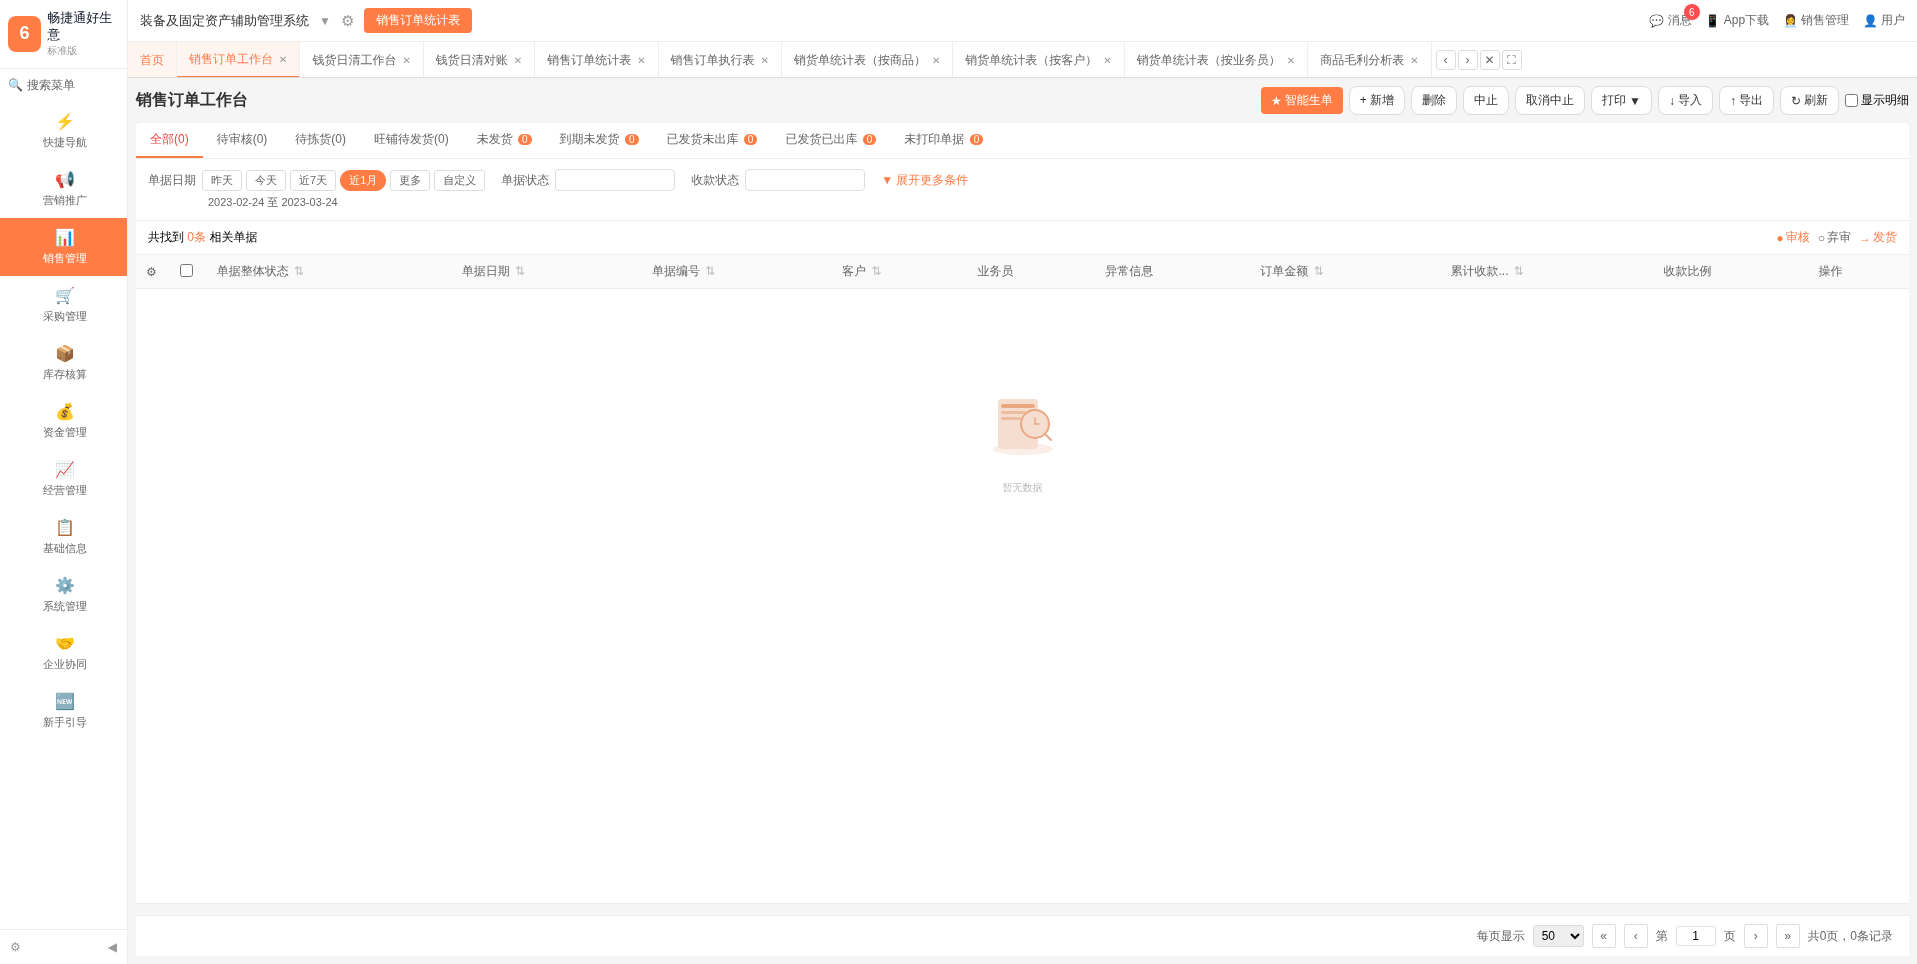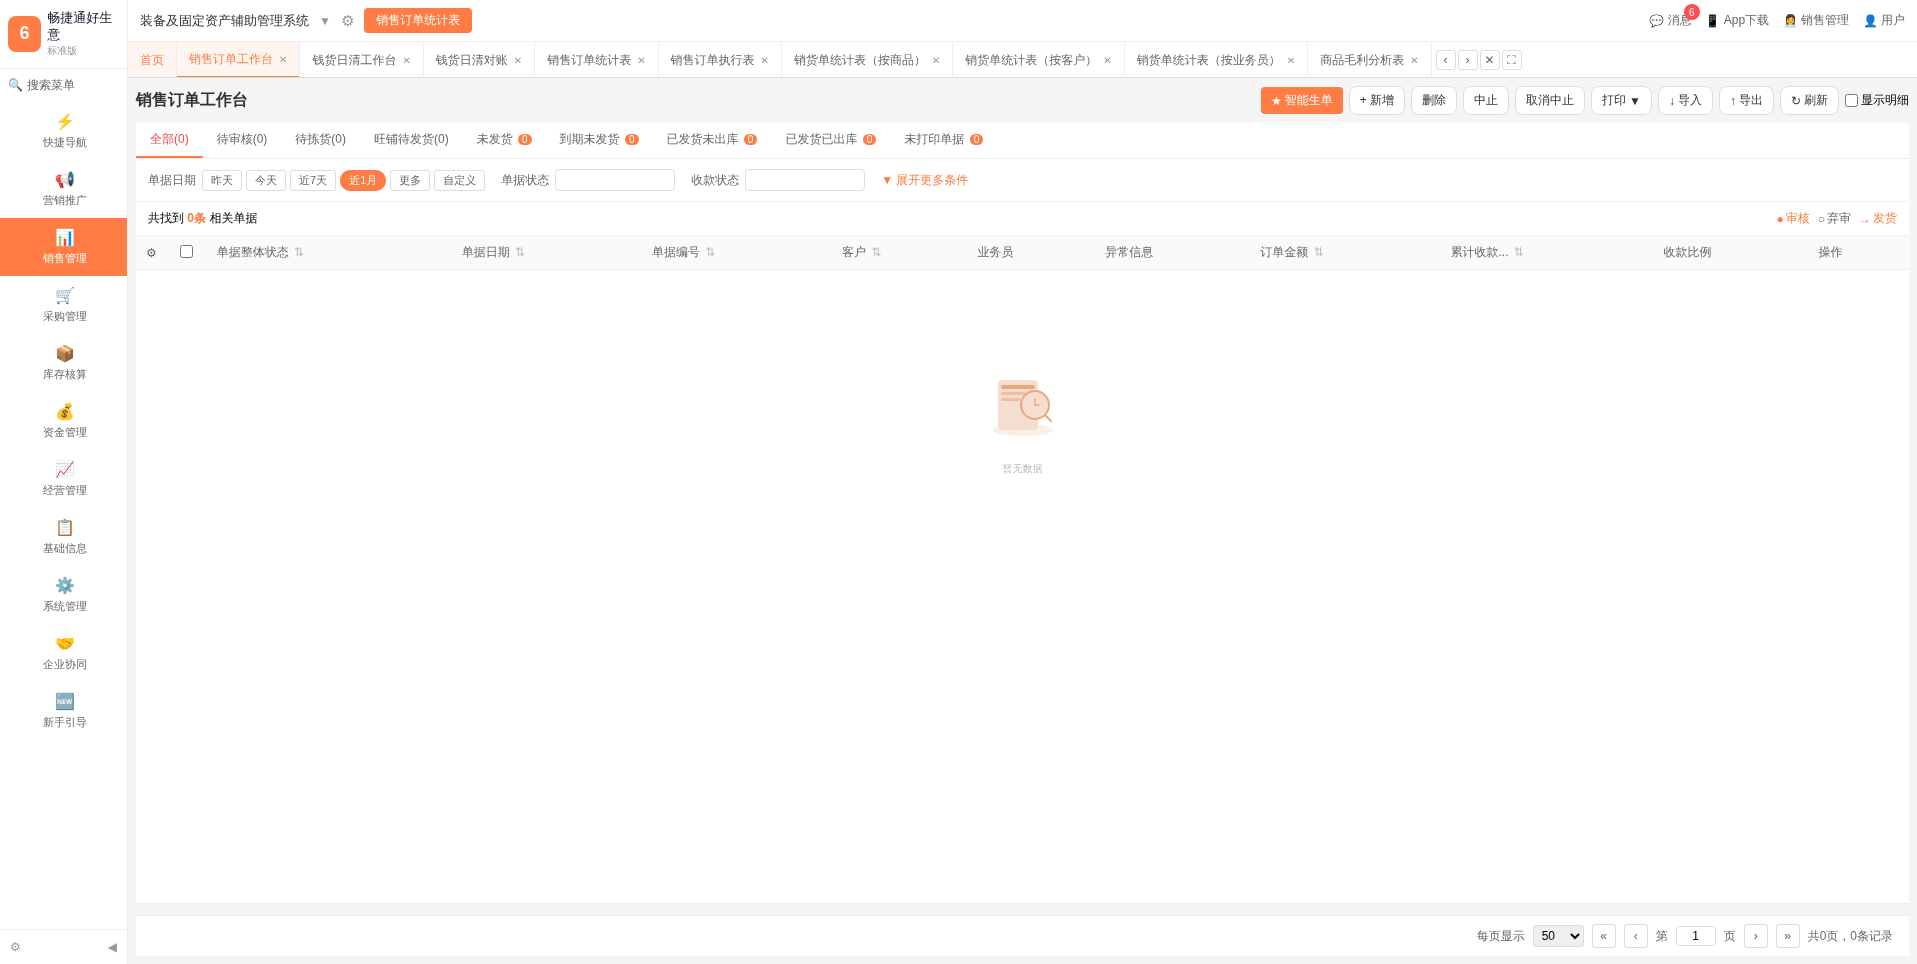--- a/index.html
+++ b/index.html
@@ -345,26 +345,29 @@
             <select class="filter-select">
               <option value=""></option>
             </select>
           </div>
         </div>
         <div class="filter-expand">
           <span>▼</span>
           <span>展开更多条件</span>
         </div>
       </div>
+      <div class="filter-row" style="margin-top:4px;">
+        <span class="date-range" style="margin-left:60px;">2023-02-24 至 2023-03-24</span>
+      </div>
     </div>
 
     <div class="result-header">
       <div>
         <span>共找到</span>
-        <span style="color:#ff7d45;font-weight:bold;">0条</span>
+        <span style="color:#ff7d45;font-weight:normal;">0条</span>
         <span>相关单据</span>
       </div>
       <div class="result-actions">
         <span class="result-btn orange">
           <span>●</span>
           <span>审核</span>
         </span>
         <span class="result-btn">
           <span>○</span>
           <span>弃审</span>

